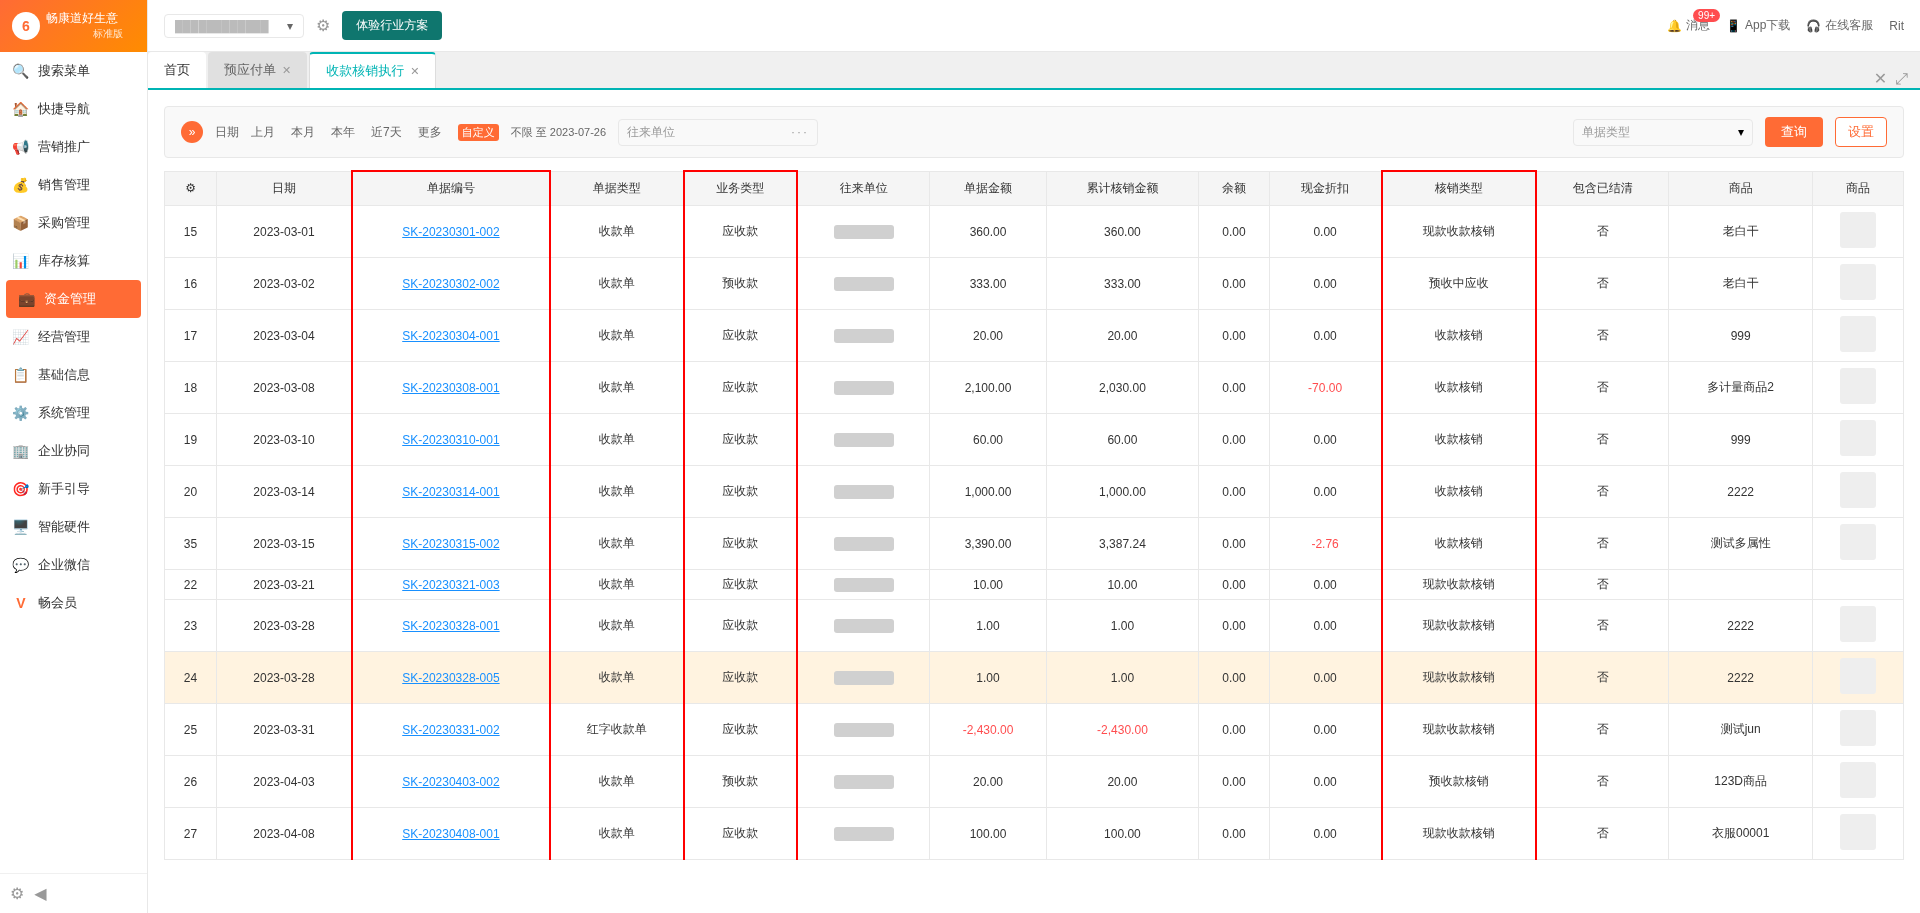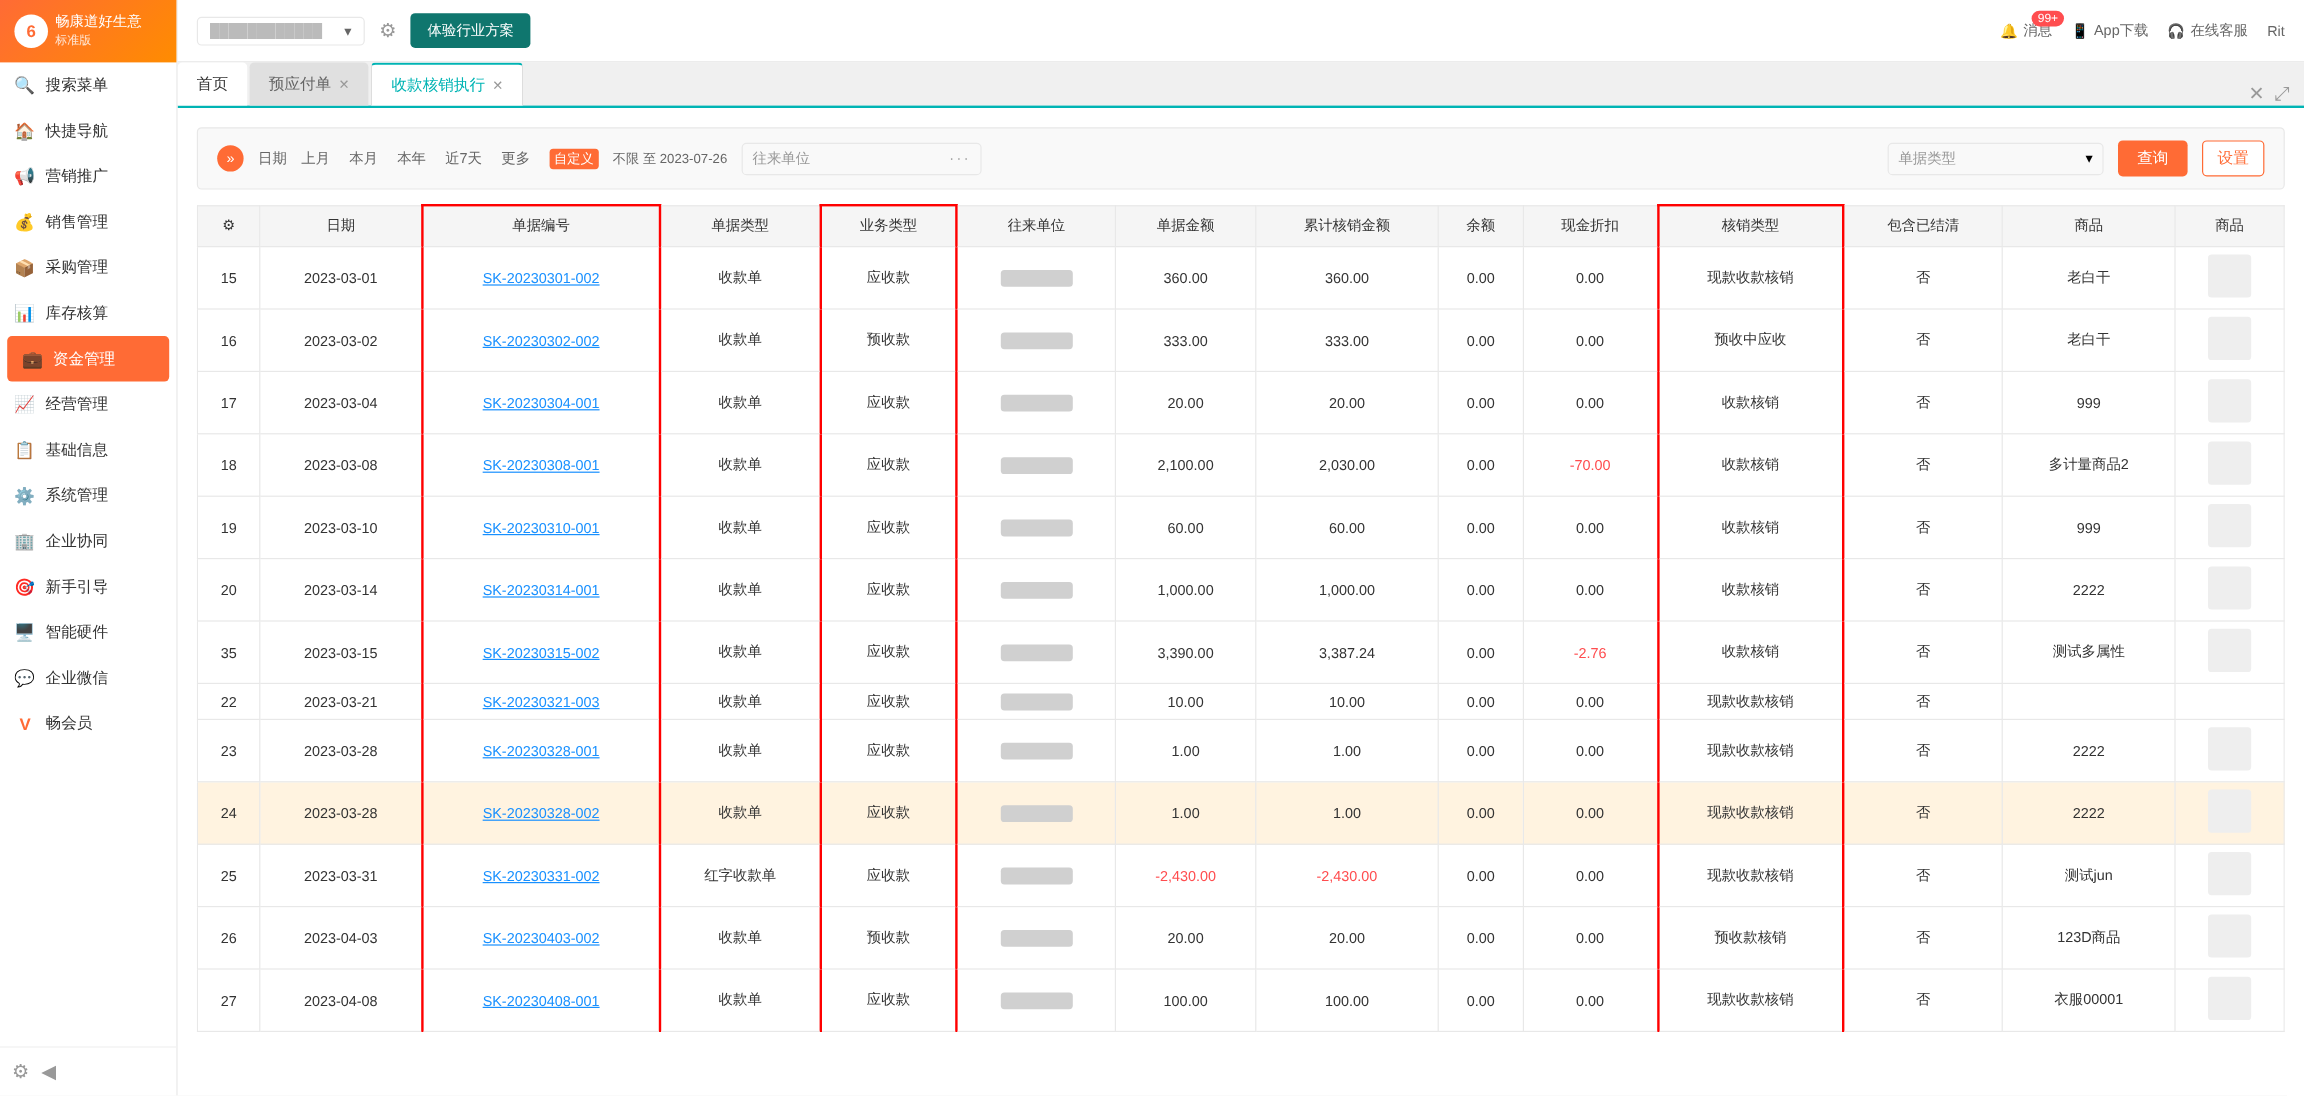--- a/index.html
+++ b/index.html
@@ -28,21 +28,21 @@
       background: #fff;
       border-radius: 50%;
       display: flex;
       align-items: center;
       justify-content: center;
       color: #ff6b35;
       font-weight: bold;
       font-size: 14px;
     }
     .sidebar-logo-text { color: #fff; font-size: 12px; line-height: 1.3; }
-    .sidebar-logo-badge { font-size: 10px; color: rgba(255,255,255,0.8); }
+    .sidebar-logo-badge { font-size: 10px; color: rgba(255,255,255,0.8); margin-left: 47px; }
     .sidebar-item {
       display: flex;
       align-items: center;
       padding: 10px 12px;
       cursor: pointer;
       gap: 8px;
       color: #333;
       font-size: 13px;
     }
     .sidebar-item.active { background: #ff6b35; color: #fff; border-radius: 4px; margin: 0 6px; }
@@ -596,21 +596,21 @@
     <td class="">0.00</td>
     <td style="border-left: 2px solid red; border-right: 2px solid red;">现款收款核销</td>
     <td>否</td>
     <td>2222</td>
     <td><span class="thumb-cell"></span></td>
   </tr>
             <tr class="highlighted">
     <td>24</td>
     <td>2023-03-28</td>
     <td style="border-left: 2px solid red; border-right: 2px solid red;">
-      <span class="link-cell">SK-20230328-002</span>
+      <span class="link-cell">SK-20230328-005</span>
     </td>
     <td>收款单</td>
     <td style="border-left: 2px solid red; border-right: 2px solid red;">应收款</td>
     <td><span class="blurred">&nbsp;&nbsp;&nbsp;&nbsp;&nbsp;&nbsp;</span></td>
     <td class="">1.00</td>
     <td class="">1.00</td>
     <td>0.00</td>
     <td class="">0.00</td>
     <td style="border-left: 2px solid red; border-right: 2px solid red;">现款收款核销</td>
     <td>否</td>

